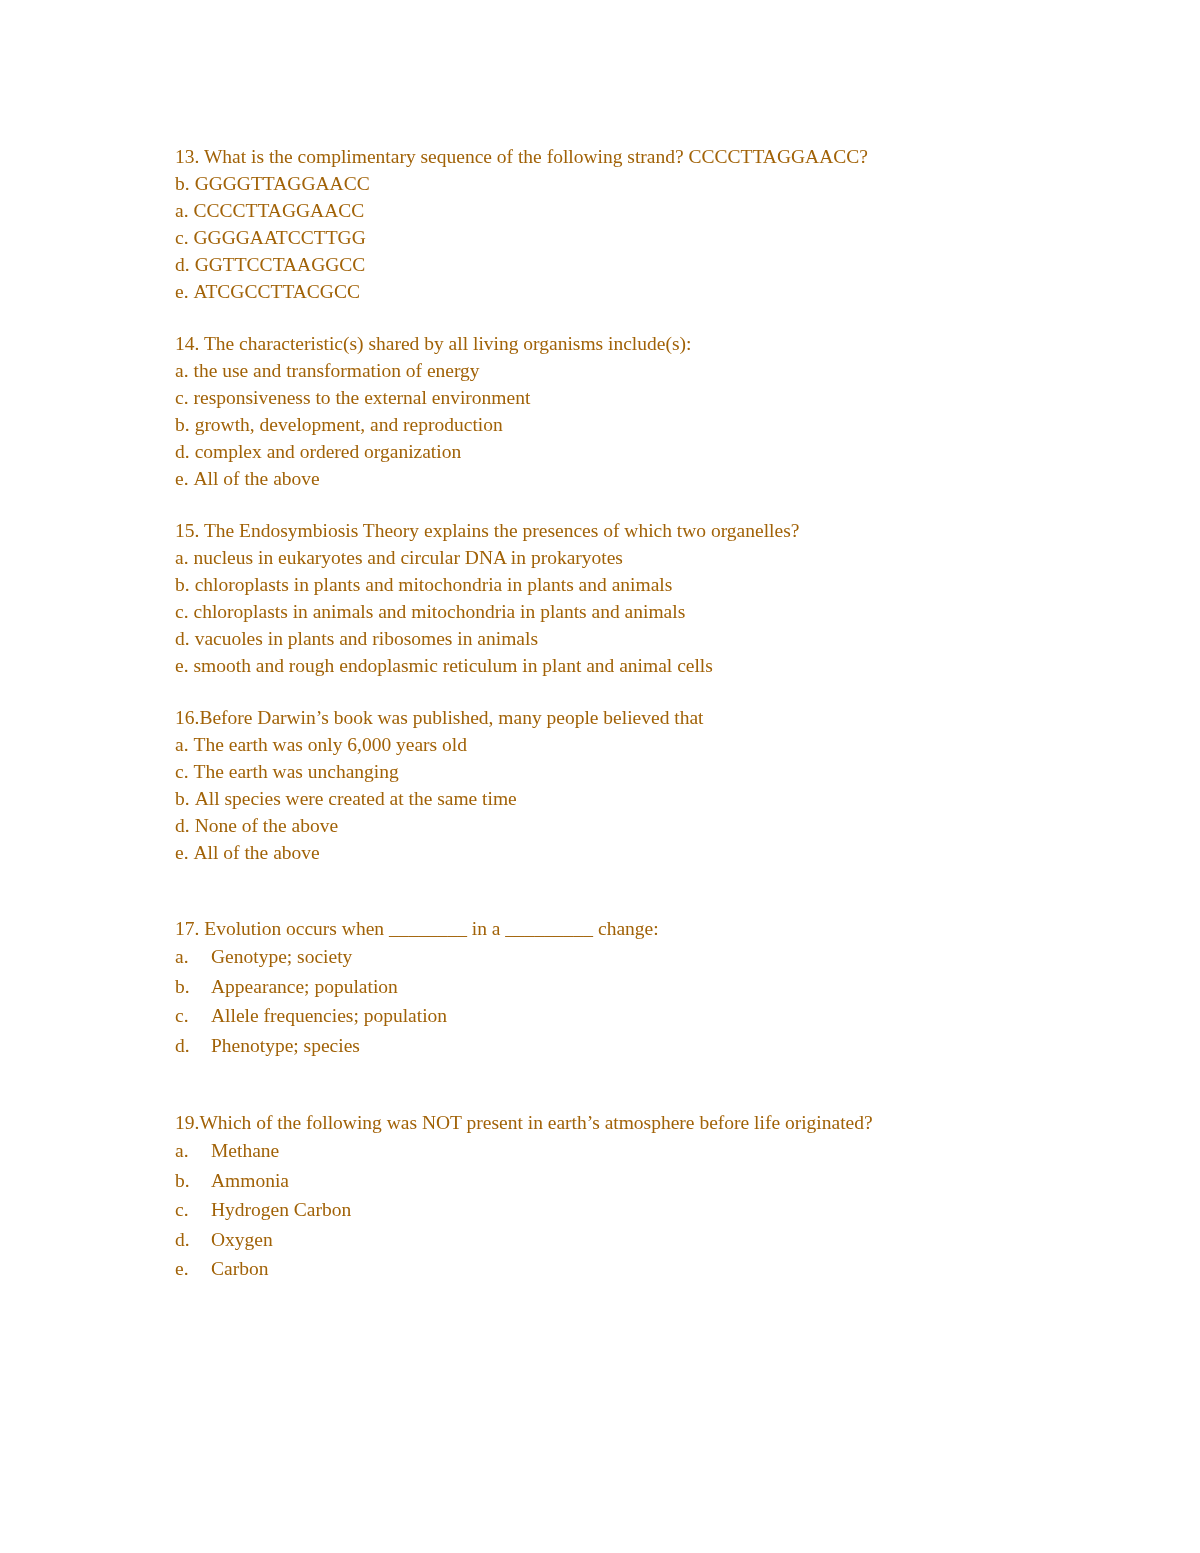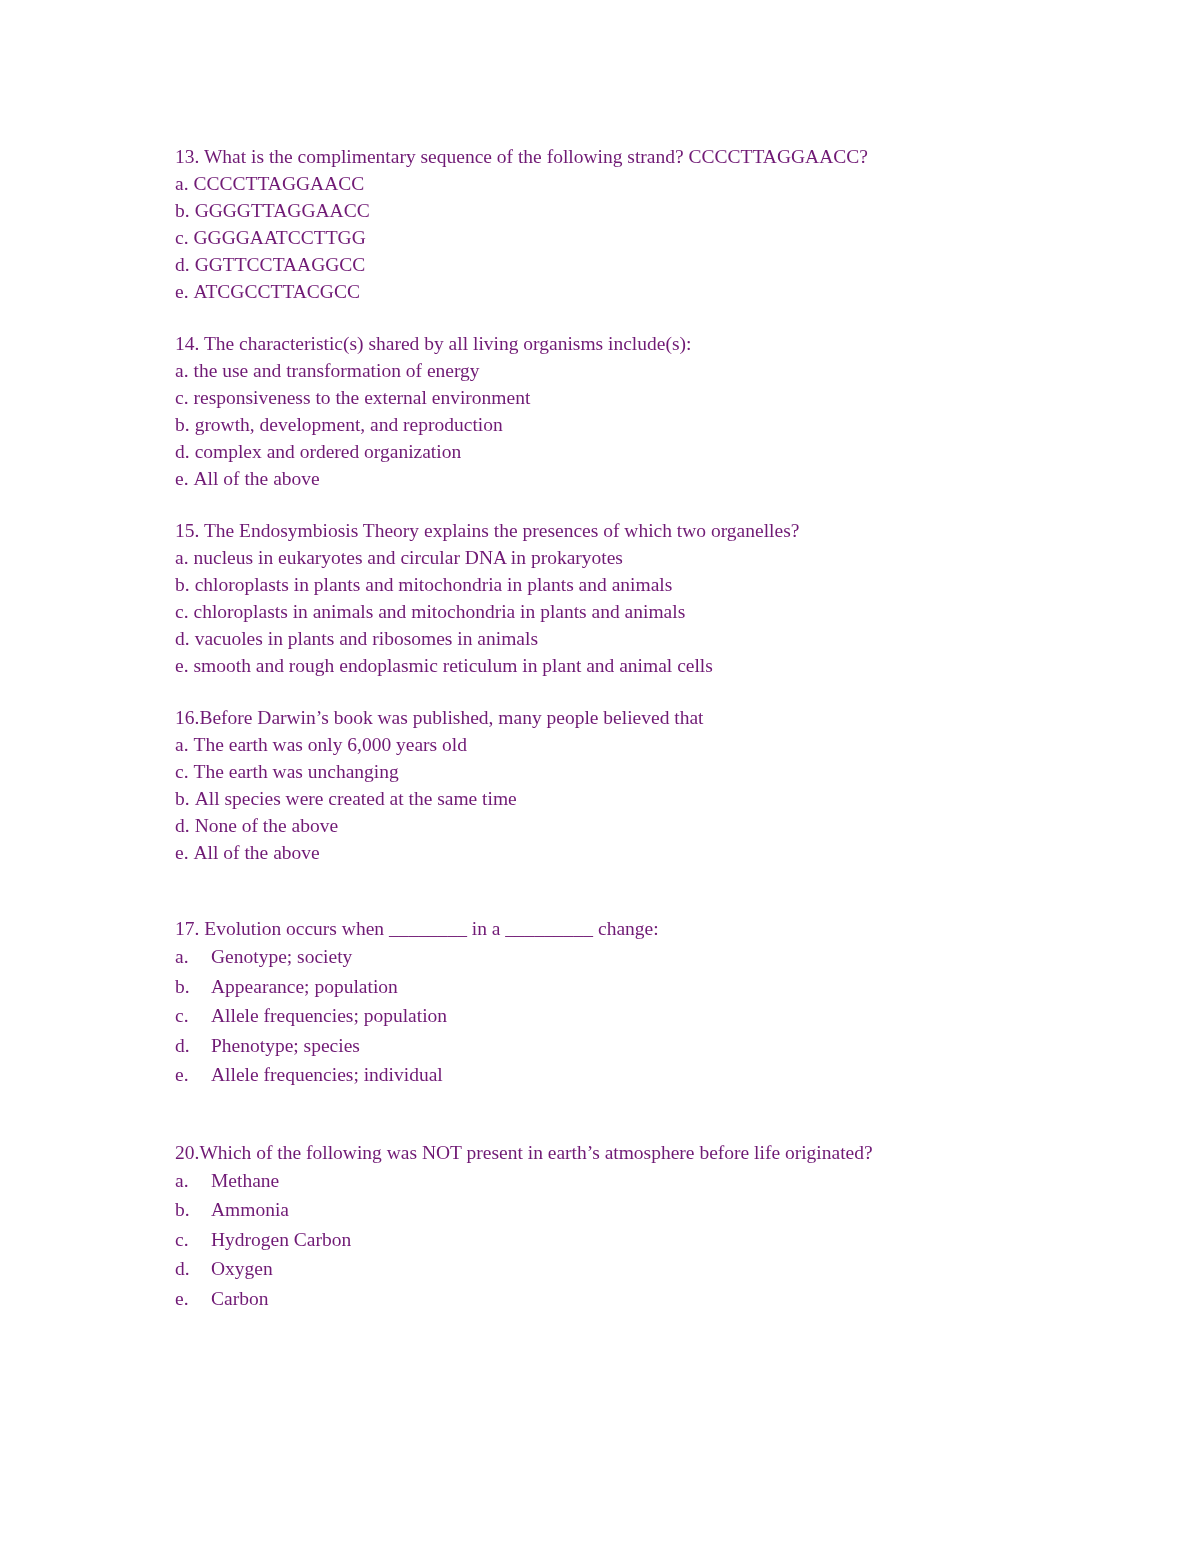--- a/index.html
+++ b/index.html
@@ -9,21 +9,21 @@
   }
   .page {
     position: relative;
     width: 1200px;
     height: 1553px;
     background: #ffffff;
     box-sizing: border-box;
     padding: 143px 110px 40px 175px;
     font-family: "Liberation Serif", "DejaVu Serif", serif;
     font-size: 19.5px;
-    color: #701a75;
+    color: #a16207;
     overflow: hidden;
   }
   .question {
     margin-bottom: 25px;
   }
   .question.spaced {
     margin-top: 49px;
   }
   .q-heading {
     line-height: 27px;
@@ -42,22 +42,22 @@
     width: 36px;
   }
 </style>
 </head>
 <body>
 
 <div class="page">
   <div>
       <div class="question">
         <div class="q-heading">13. What is the complimentary sequence of the following strand? CCCCTTAGGAACC?</div>
+        <div class="option"><span class="letter">b.</span><span class="opt-text">GGGGTTAGGAACC</span></div>
         <div class="option"><span class="letter">a.</span><span class="opt-text">CCCCTTAGGAACC</span></div>
-        <div class="option"><span class="letter">b.</span><span class="opt-text">GGGGTTAGGAACC</span></div>
         <div class="option"><span class="letter">c.</span><span class="opt-text">GGGGAATCCTTGG</span></div>
         <div class="option"><span class="letter">d.</span><span class="opt-text">GGTTCCTAAGGCC</span></div>
         <div class="option"><span class="letter">e.</span><span class="opt-text">ATCGCCTTACGCC</span></div>
       </div>
       <div class="question">
         <div class="q-heading">14. The characteristic(s) shared by all living organisms include(s):</div>
         <div class="option"><span class="letter">a.</span><span class="opt-text">the use and transformation of energy</span></div>
         <div class="option"><span class="letter">c.</span><span class="opt-text">responsiveness to the external environment</span></div>
         <div class="option"><span class="letter">b.</span><span class="opt-text">growth, development, and reproduction</span></div>
         <div class="option"><span class="letter">d.</span><span class="opt-text">complex and ordered organization</span></div>
@@ -78,24 +78,23 @@
         <div class="option"><span class="letter">b.</span><span class="opt-text">All species were created at the same time</span></div>
         <div class="option"><span class="letter">d.</span><span class="opt-text">None of the above</span></div>
         <div class="option"><span class="letter">e.</span><span class="opt-text">All of the above</span></div>
       </div>
       <div class="question spaced">
         <div class="q-heading">17. Evolution occurs when ________ in a _________ change:</div>
         <div class="option"><span class="letter">a.</span><span class="opt-text">Genotype; society</span></div>
         <div class="option"><span class="letter">b.</span><span class="opt-text">Appearance; population</span></div>
         <div class="option"><span class="letter">c.</span><span class="opt-text">Allele frequencies; population</span></div>
         <div class="option"><span class="letter">d.</span><span class="opt-text">Phenotype; species</span></div>
-        <div class="option"><span class="letter">e.</span><span class="opt-text">Allele frequencies; individual</span></div>
       </div>
       <div class="question spaced">
-        <div class="q-heading">20.Which of the following was NOT present in earth’s atmosphere before life originated?</div>
+        <div class="q-heading">19.Which of the following was NOT present in earth’s atmosphere before life originated?</div>
         <div class="option"><span class="letter">a.</span><span class="opt-text">Methane</span></div>
         <div class="option"><span class="letter">b.</span><span class="opt-text">Ammonia</span></div>
         <div class="option"><span class="letter">c.</span><span class="opt-text">Hydrogen Carbon</span></div>
         <div class="option"><span class="letter">d.</span><span class="opt-text">Oxygen</span></div>
         <div class="option"><span class="letter">e.</span><span class="opt-text">Carbon</span></div>
       </div>
     </div>
 </div>
 
 </body></html>

